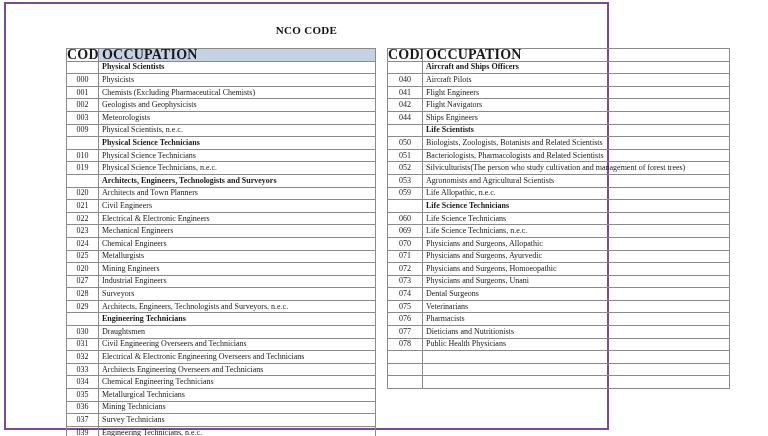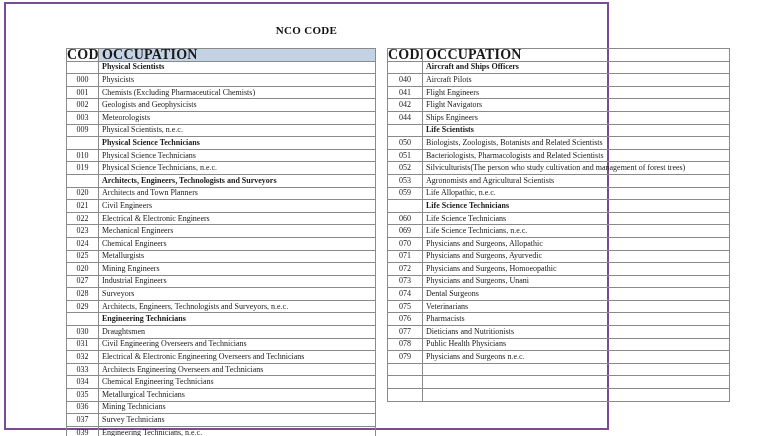--- a/index.html
+++ b/index.html
@@ -309,24 +309,20 @@
             <td>Pharmacists</td>
           </tr>
           <tr class="entry">
             <td class="code">077</td>
             <td>Dieticians and Nutritionists</td>
           </tr>
           <tr class="entry">
             <td class="code">078</td>
             <td>Public Health Physicians</td>
           </tr>
-          <tr class="entry">
-            <td class="code">079</td>
-            <td>Physicians and Surgeons n.e.c.</td>
-          </tr>
           <tr class="blank">
             <td class="code"></td>
             <td></td>
           </tr>
           <tr class="blank">
             <td class="code"></td>
             <td></td>
           </tr>
           <tr class="blank">
             <td class="code"></td>

